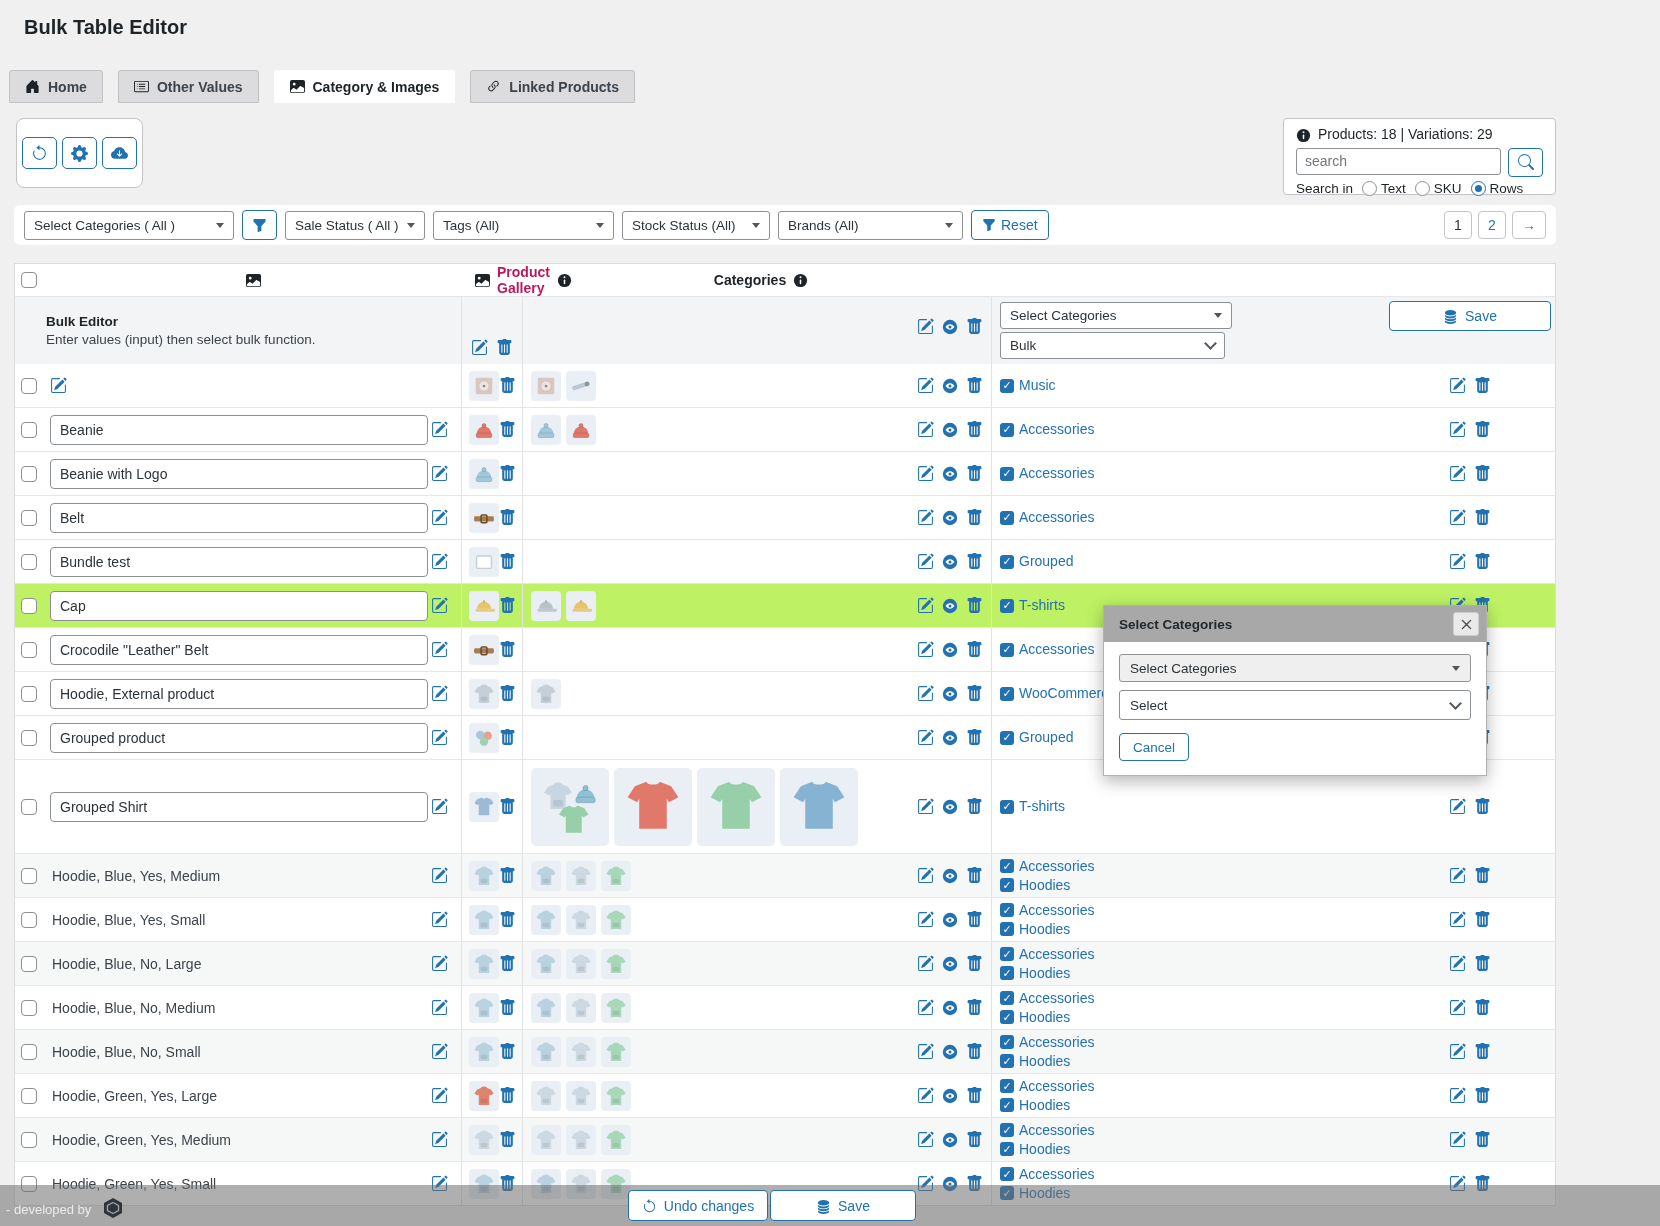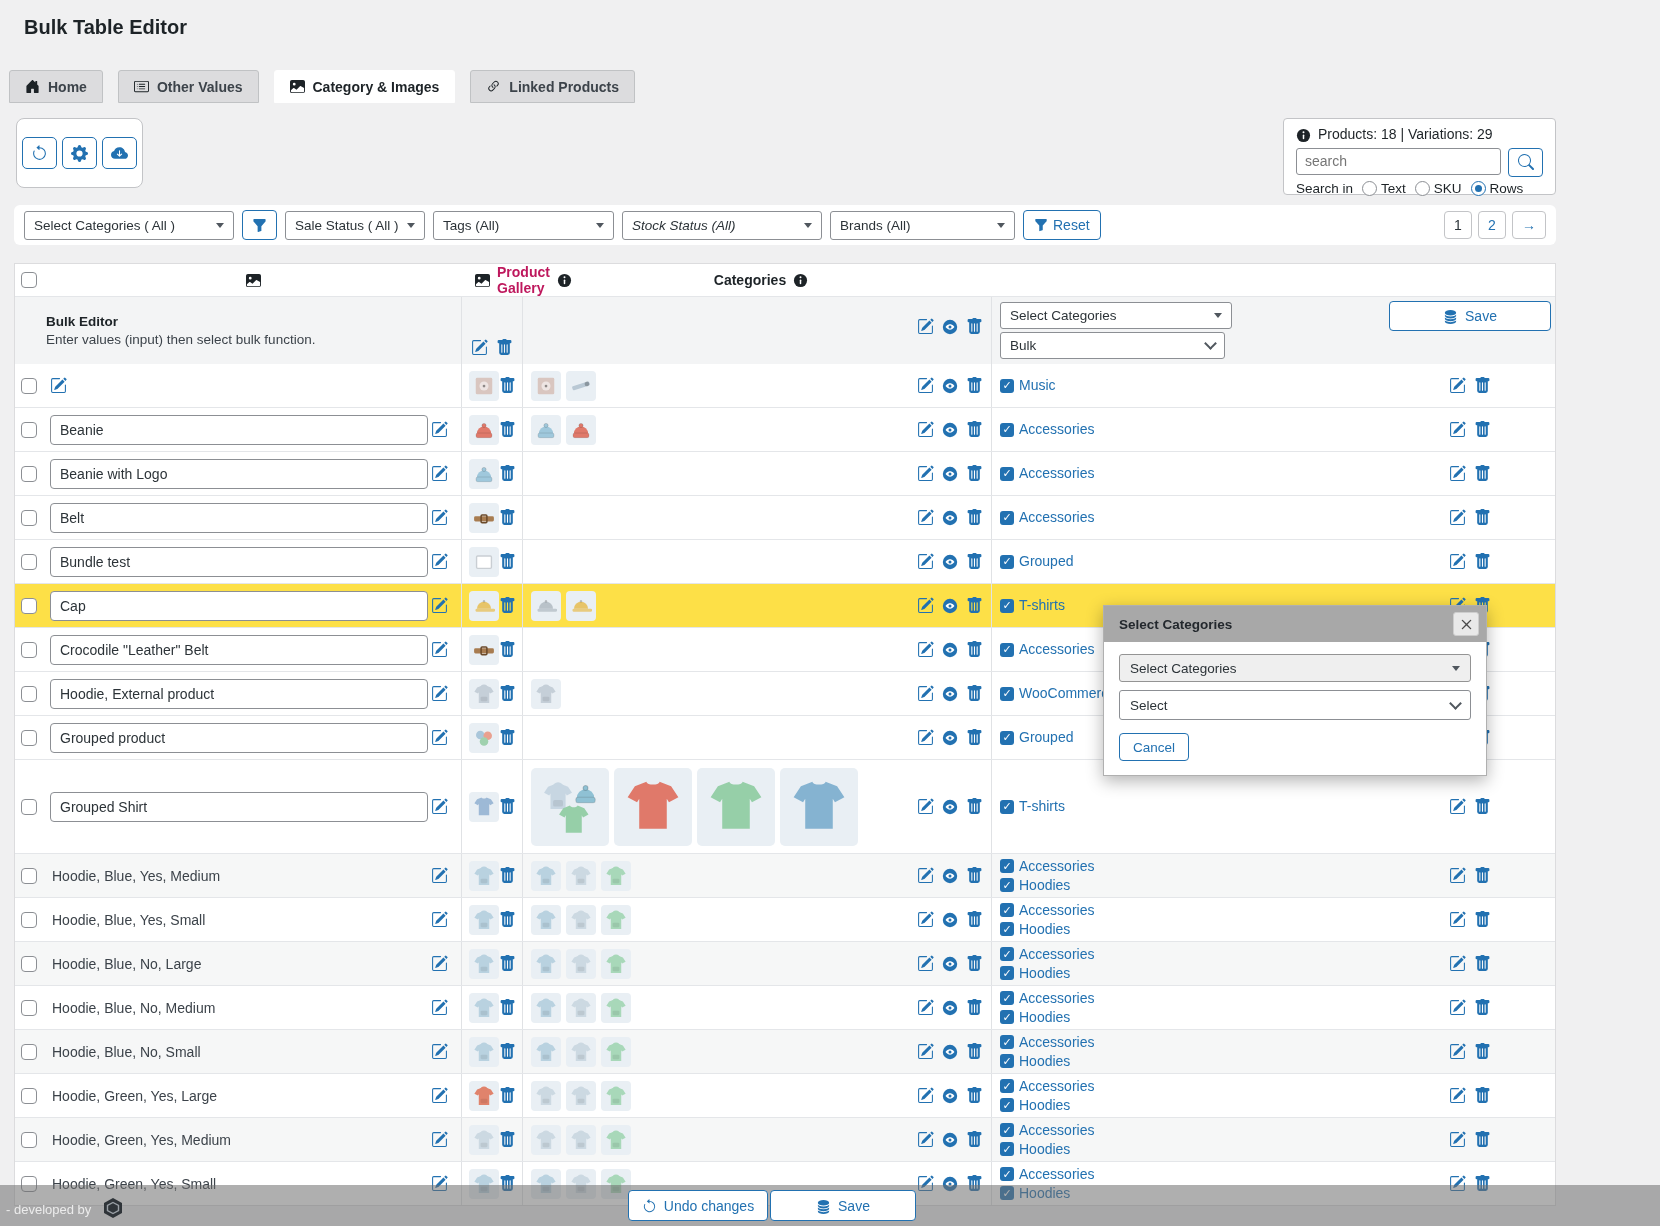--- a/index.html
+++ b/index.html
@@ -67,21 +67,21 @@
   .gthumbs{display:flex;gap:5px;padding-left:8px;align-items:center}
   .gicons{display:flex;gap:8px;padding-right:8px;align-items:center}
   .c-actions{justify-content:flex-end;padding-right:64px;gap:8px}
   .name-input{width:378px;height:30px;border:1px solid #8c8f94;border-radius:4px;padding:0 9px;font-size:14px;
               color:#2c3338;background:#fff;font-family:inherit}
   .name-text{font-size:14px;color:#3c434a;padding-left:2px}
   .thumb{width:30px;height:30px;border-radius:4px;background:#e9eff4;display:flex;align-items:center;justify-content:center;flex:none;cursor:pointer}
   .thumb svg{width:22px;height:22px}
   .thumb.large{width:78px;height:78px;border-radius:5px}
   .thumb.large svg{width:58px;height:58px}
-  .hl{background:#fde047}
+  .hl{background:#bef264}
   .shade{background:#f6f7f7}
   .tall .cell{min-height:93px}
   .tall .gthumbs{align-items:center}
   .cat-item{display:flex;align-items:center;gap:5px;line-height:19px}
   .catbox{width:14px;height:14px;background:#2271b1;border-radius:3px;color:#fff;font-size:11px;display:flex;
           align-items:center;justify-content:center;cursor:pointer;flex:none}
   .cat-label{color:#2271b1;font-size:14px;cursor:pointer;white-space:nowrap}
 
   
   .bulk-row{background:#f3f4f5}
@@ -219,21 +219,21 @@
       </svg>
     </button>
     <div class="fselect" style="width: 140px;">
       <span>Sale Status ( All )</span>
       <span class="caret"></span>
     </div>
     <div class="fselect" style="width: 181px;">
       <span>Tags (All)</span>
       <span class="caret"></span>
     </div>
-    <div class="fselect" style="width: 200px; font-style: italic;">
+    <div class="fselect" style="width: 148px;">
       <span>Stock Status (All)</span>
       <span class="caret"></span>
     </div>
     <div class="fselect" style="width: 185px;">
       <span>Brands (All)</span>
       <span class="caret"></span>
     </div>
     <button class="reset-btn">
       <svg class="icon blue" style="width:14px;height:14px" viewBox="0 0 16 16" fill="currentColor">
         <path d="M1.5 1.5A.5.5 0 0 1 2 1h12a.5.5 0 0 1 .5.5v2a.5.5 0 0 1-.128.334L10 8.692V13.5a.5.5 0 0 1-.342.474l-3 1A.5.5 0 0 1 6 14.5V8.692L1.628 3.834A.5.5 0 0 1 1.5 3.5v-2z"></path>

